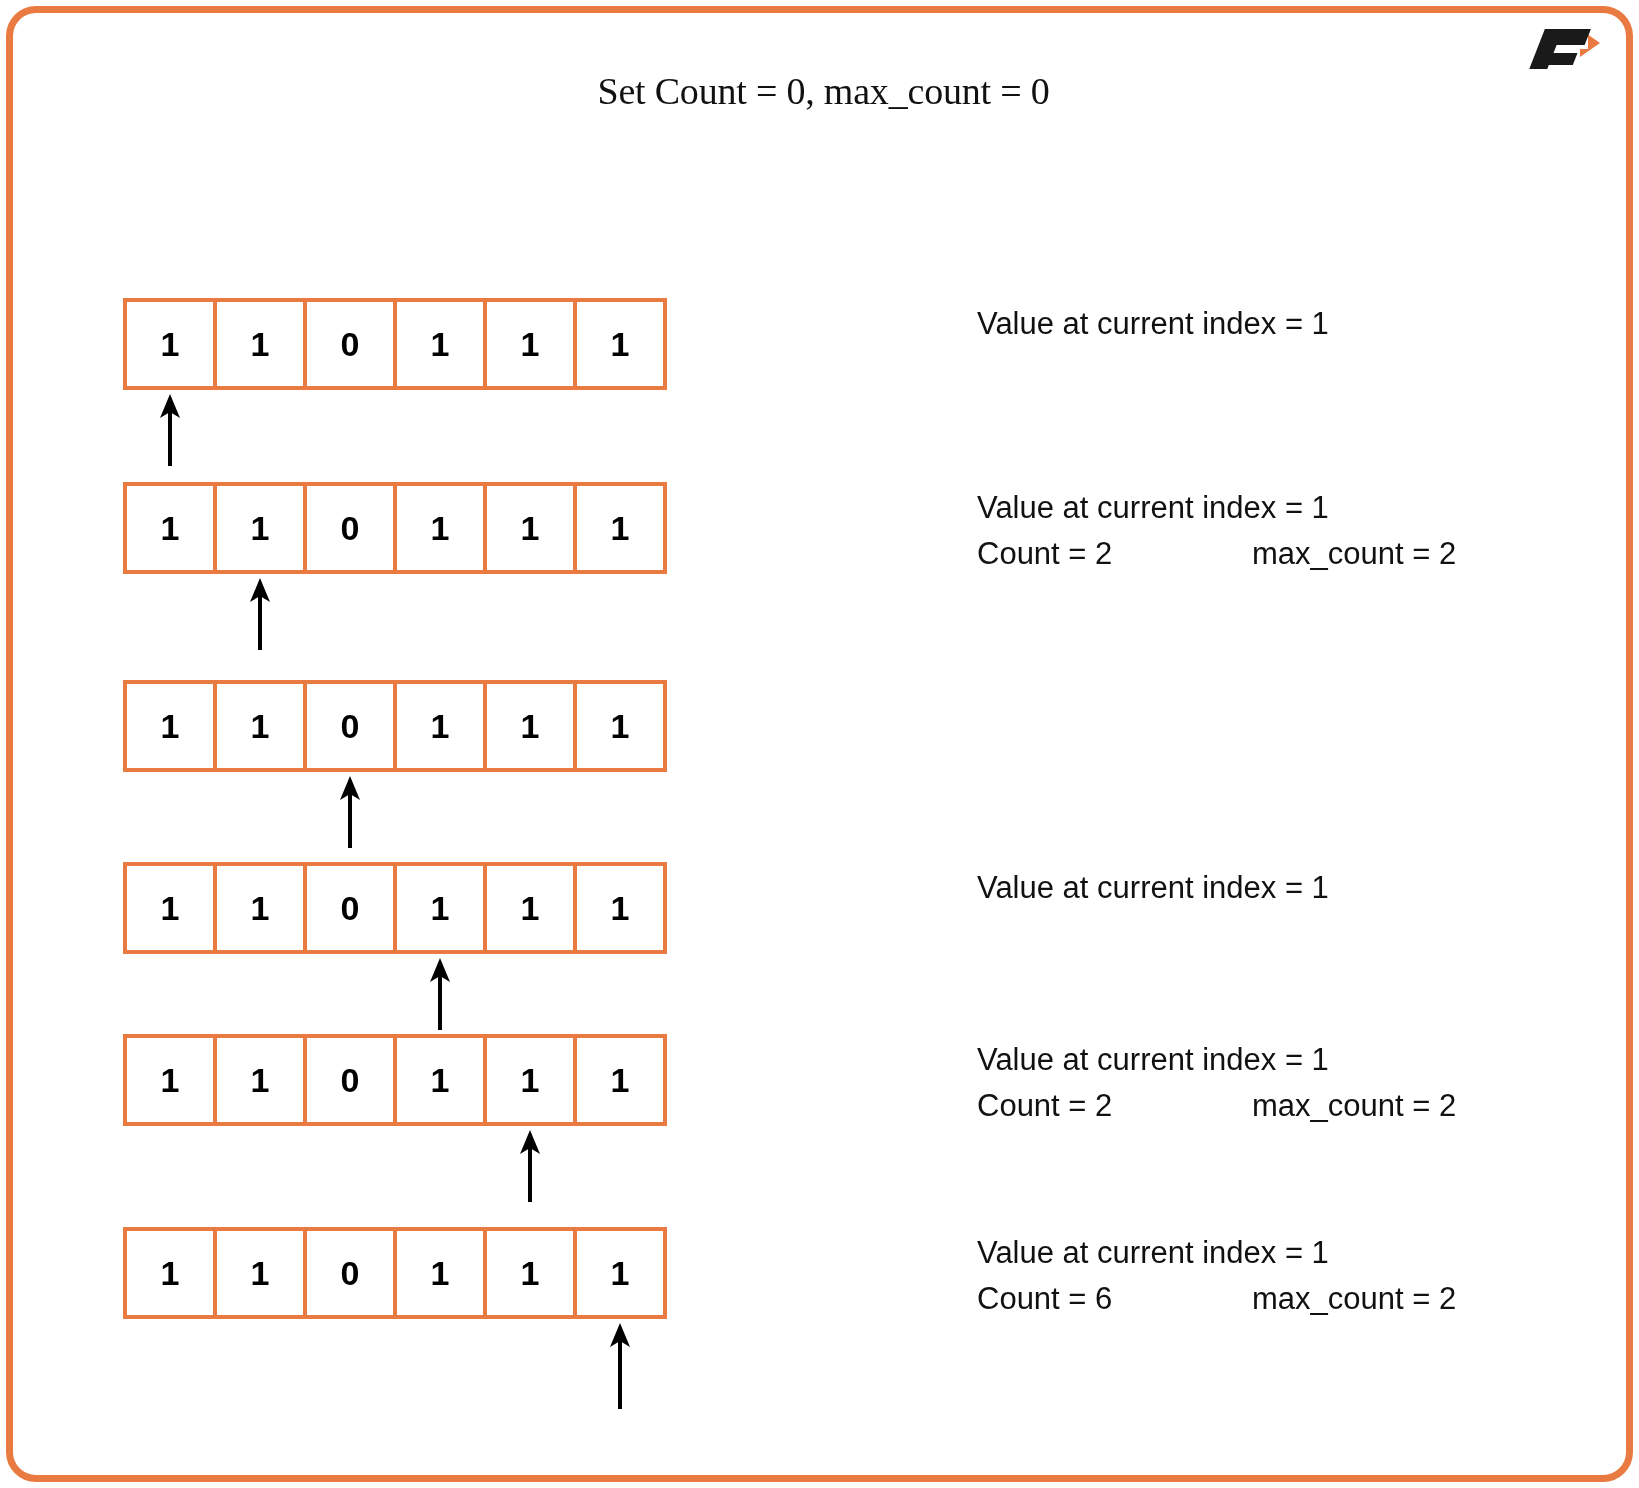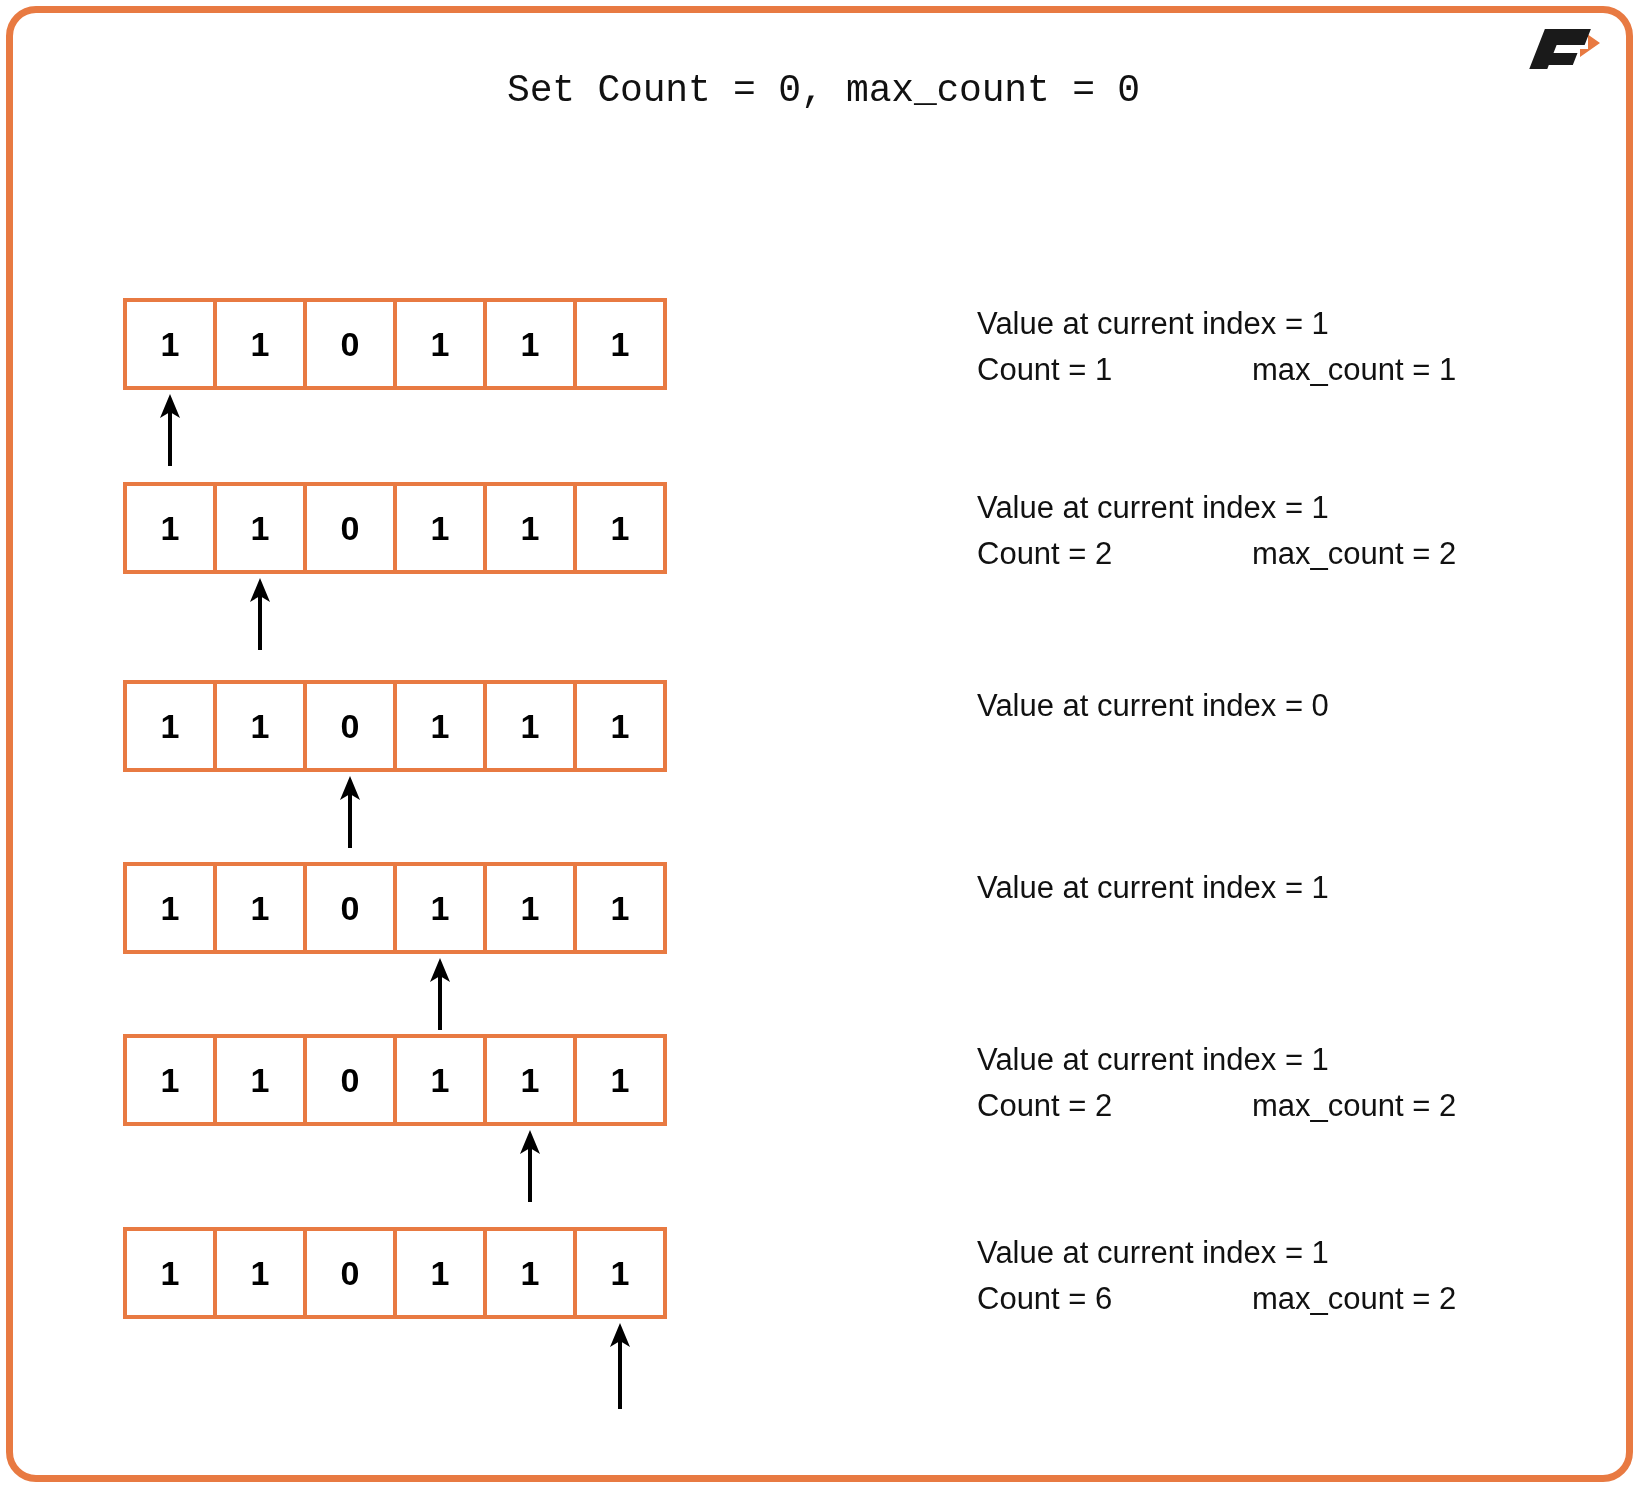--- a/index.html
+++ b/index.html
@@ -31,21 +31,21 @@
 
   
   #title {
     position: absolute;
     left: 8px; right: 0; top: 56px;
     text-align: center;
     font-size: 38px;
     font-weight: 400;
     color: #111111;
     letter-spacing: -0.2px;
-    font-family: Liberation Mono, monospace;
+    font-family: Liberation Serif, serif;
   }
 
   
   #stage {
     position: absolute;
     left: 0; top: 0; right: 0; bottom: 0;
   }
 
   .step-row {
     position: absolute;
@@ -120,21 +120,20 @@
           <div class="cell">1</div>
         </div>
         <div class="pointer" style="left: 142px; top: 381px;">
           <svg width="30" height="72" viewBox="0 0 30 72">
             <line x1="15" y1="72" x2="15" y2="16" stroke="#000" stroke-width="4"></line>
             <polygon points="15,0 25,24 15,18 5,24" fill="#000"></polygon>
           </svg>
         </div>
         <div class="note" style="top: 288px;">
           <span class="line1">Value at current index = 1</span>
-          <span class="line2"><span class="count">Count = 1</span><span>max_count = 1</span></span>
         </div>
       </div>
       <div class="step-row">
         <div class="array" style="top: 469px;">
           <div class="cell">1</div>
           <div class="cell">1</div>
           <div class="cell">0</div>
           <div class="cell">1</div>
           <div class="cell">1</div>
           <div class="cell">1</div>
@@ -159,21 +158,20 @@
           <div class="cell">1</div>
           <div class="cell">1</div>
         </div>
         <div class="pointer" style="left: 322px; top: 763px;">
           <svg width="30" height="72" viewBox="0 0 30 72">
             <line x1="15" y1="72" x2="15" y2="16" stroke="#000" stroke-width="4"></line>
             <polygon points="15,0 25,24 15,18 5,24" fill="#000"></polygon>
           </svg>
         </div>
         <div class="note" style="top: 670px;">
-          <span class="line1">Value at current index = 0</span>
         </div>
       </div>
       <div class="step-row">
         <div class="array" style="top: 849px;">
           <div class="cell">1</div>
           <div class="cell">1</div>
           <div class="cell">0</div>
           <div class="cell">1</div>
           <div class="cell">1</div>
           <div class="cell">1</div>

